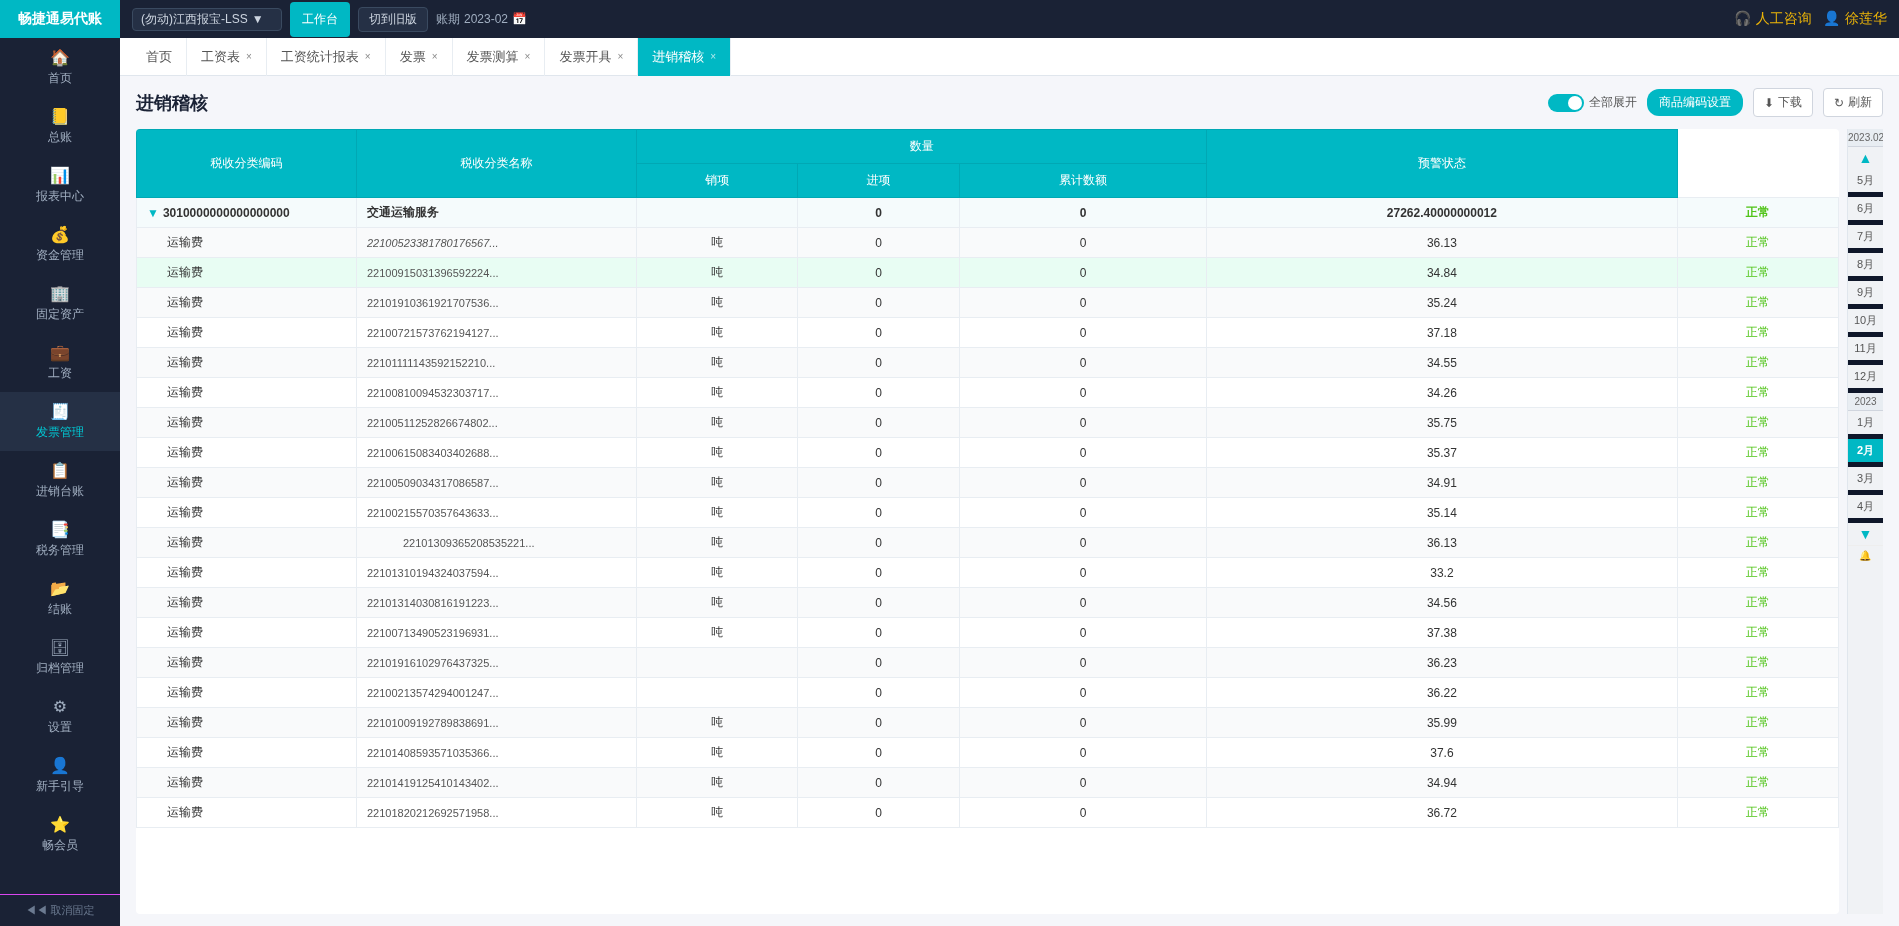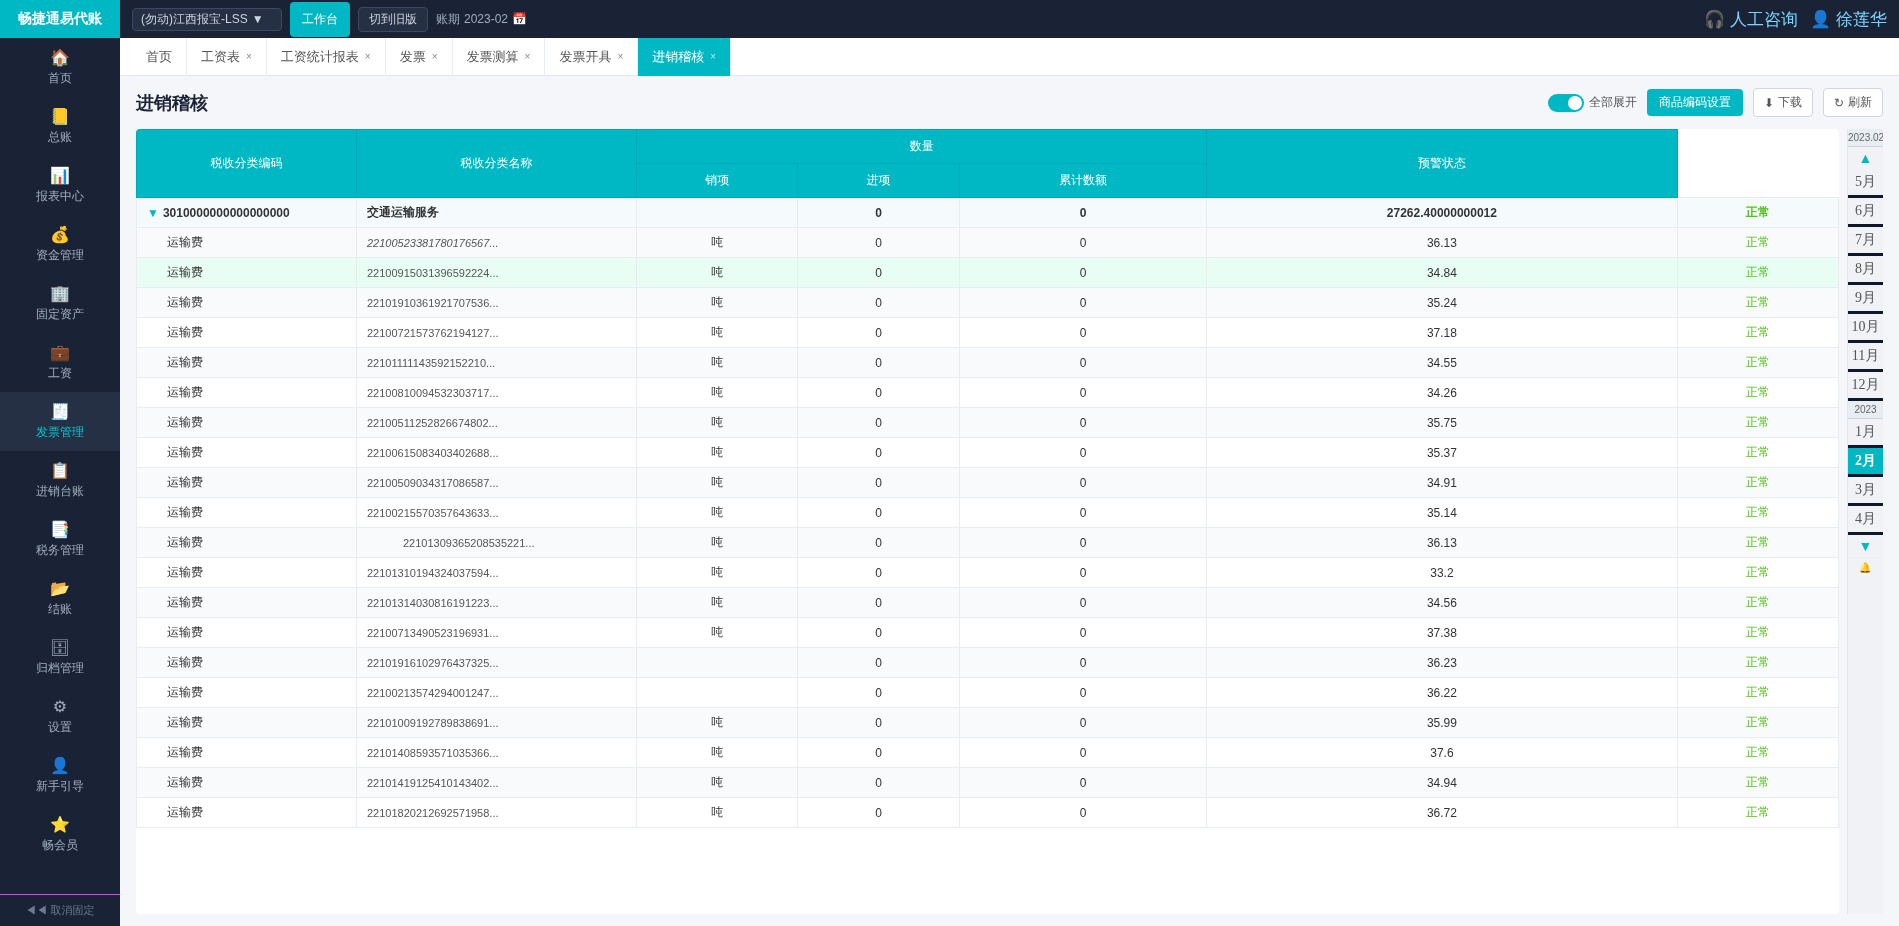--- a/index.html
+++ b/index.html
@@ -93,21 +93,21 @@
     .btn-switch {
       background: #253045;
       color: #cdd5e0;
       border: 1px solid #3a4a60;
       border-radius: 4px;
       padding: 3px 10px;
       font-size: 12px;
       cursor: pointer;
     }
     .period-info { color: #a0aec0; font-size: 12px; display: flex; align-items: center; gap: 4px; }
-    .topbar-right { display: flex; align-items: center; gap: 12px; color: #7dd3fc; font-size: 17px; }
+    .topbar-right { display: flex; align-items: center; gap: 12px; color: #eab308; font-size: 14px; }
 
     
     .tabbar {
       background: #fff;
       border-bottom: 1px solid #e0e6ed;
       display: flex;
       align-items: center;
       padding: 0 12px;
       height: 38px;
       flex-shrink: 0;
@@ -177,21 +177,21 @@
       height: 14px;
       background: white;
       border-radius: 50%;
       top: 2px;
       right: 2px;
     }
     .btn-commodity {
       background: #00b8c4;
       color: white;
       border: none;
-      border-radius: 4px;
+      border-radius: 12px;
       padding: 5px 12px;
       font-size: 12px;
       cursor: pointer;
     }
     .btn-download {
       background: #fff;
       color: #555;
       border: 1px solid #d0d5de;
       border-radius: 4px;
       padding: 5px 10px;
@@ -271,23 +271,22 @@
       font-size: 10px;
       color: #666;
       border-bottom: 1px solid #d0d5de;
     }
     .cal-month {
       width: 100%;
       text-align: center;
       padding: 4px 0;
       cursor: pointer;
       color: #555;
-      border-bottom: 3px solid #0f172a;
-      font-size: 14px;
-      font-family: Liberation Serif, serif;
+      border-bottom: 5px solid #0f172a;
+      font-size: 11px;
     }
     .cal-month.active {
       background: #00b8c4;
       color: white;
       font-weight: bold;
     }
     .cal-nav {
       width: 100%;
       text-align: center;
       padding: 3px 0;

